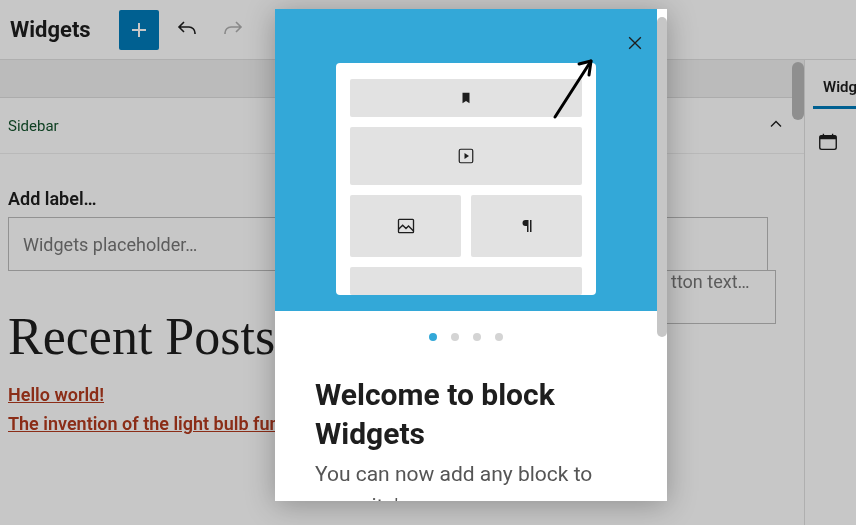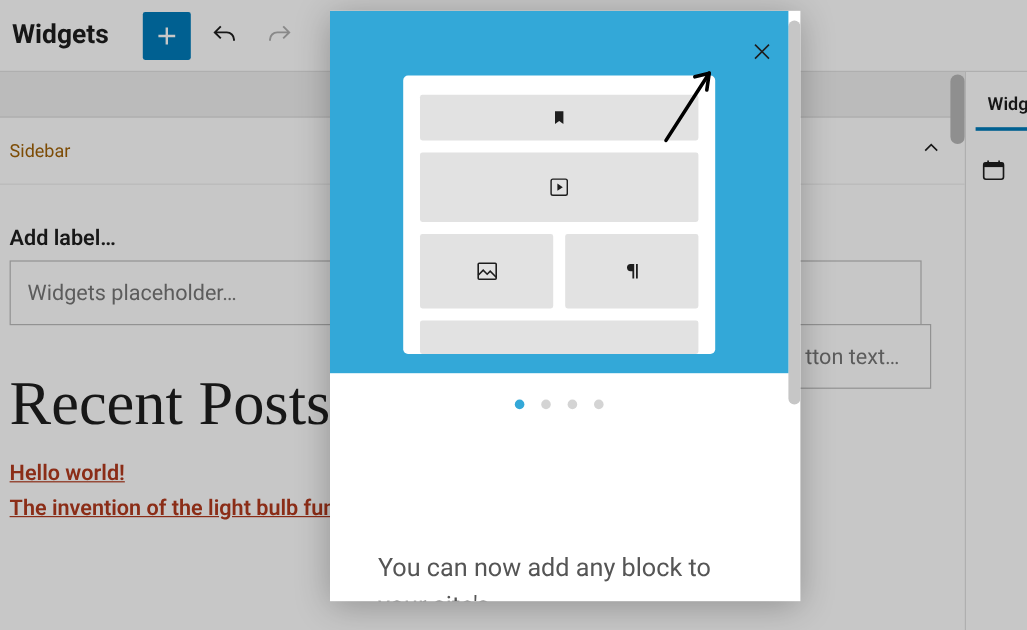--- a/index.html
+++ b/index.html
@@ -17,27 +17,27 @@
   .spacer-below-top { position: absolute; left: 0; right: 52px; top: 60px; height: 38px; background: #f0f0f0; border-bottom: 1px solid #ddd; }
   .area-scroll { position: absolute; right: 52px; top: 62px; width: 12px; height: 58px; background: #b8b8b8; border-radius: 6px; }
 
   .sidebar-panel { position: absolute; right: 0; top: 60px; width: 52px; height: 465px; border-left: 1px solid #e0e0e0; background: #fff; }
   .sidebar-tab { font-size: 15px; font-weight: 600; color: #1e1e1e; padding: 18px 0 10px 18px; }
   .sidebar-tab-underline { height: 3px; background: #007cba; margin: 0 0 0 8px; width: 44px; }
   .sidebar-icon { margin: 22px 0 0 12px; color: #1e1e1e; }
 
   .widget-area { position: absolute; left: 0; top: 98px; right: 52px; padding: 0; }
   .area-header { display: flex; align-items: center; justify-content: space-between; padding: 8px 18px 8px 8px; border-bottom: 1px solid #eee; height: 56px; }
-  .area-title { font-size: 15px; color: #a16207; }
+  .area-title { font-size: 15px; color: #14532d; }
   .chevron { font-size: 18px; color: #1e1e1e; }
 
   .content { padding: 34px 8px 0 8px; }
   .add-label { font-size: 18px; font-weight: 600; color: #1e1e1e; margin-bottom: 8px; }
   .placeholder-input { width: 760px; height: 54px; border: 1px solid #bbb; padding: 0 14px; font-size: 18px; color: #777; background: #fff; display: flex; align-items: center; }
-  .button-text-input { position: absolute; left: 656px; top: 270px; height: 54px; border: 1px solid #bbb; padding: 0 14px; font-size: 18px; color: #777; background: #fff; display: flex; align-items: center; width: 120px; overflow: hidden; white-space: nowrap; }
+  .button-text-input { position: absolute; left: 656px; top: 270px; height: 54px; border: 1px solid #bbb; padding: 0 14px; font-size: 18px; color: #777; background: #fff; display: flex; align-items: flex-start; width: 120px; overflow: hidden; white-space: nowrap; }
 
   .recent-heading { font-family: Georgia, "Times New Roman", serif; font-size: 52px; font-weight: 400; color: #1e1e1e; margin: 36px 0 18px 0; }
   .post-link { color: #b23a1e; font-size: 18px; text-decoration: underline; font-weight: 600; display: block; margin-bottom: 8px; }
 
   
   .modal-wrap { position: absolute; left: 275px; top: 9px; width: 392px; height: 492px; background: #fff; z-index: 20; box-shadow: 0 4px 28px rgba(0,0,0,0.28); overflow-y: hidden; }
   .modal-scroll { position: absolute; right: 0; top: 0; width: 10px; height: 100%; }
   .modal-scroll-thumb { position: absolute; right: 0; top: 8px; width: 10px; height: 320px; background: #c6c6c6; border-radius: 5px; }
   .modal-close { position: absolute; right: 22px; top: 24px; font-size: 22px; color: #1e1e1e; z-index: 25; font-weight: 300; line-height: 1; }
   .illust { position: absolute; left: 0; top: 0; width: 382px; height: 302px; background: #33a8d8; display: flex; align-items: center; justify-content: center; }
@@ -161,14 +161,15 @@
   <svg class="arrow" width="56" height="70" viewBox="0 0 56 70">
       <path d="M6 64 L42 8" stroke="#000" stroke-width="3" stroke-linecap="round"></path>
       <path d="M42 8 L30 11 M42 8 L40 22" stroke="#000" stroke-width="3" stroke-linecap="round" fill="none"></path>
     </svg>
   <div class="dots">
     <div class="dot active"></div>
     <div class="dot"></div>
     <div class="dot"></div>
     <div class="dot"></div>
   </div>
+  <div class="modal-title">Welcome to block Widgets</div>
   <div class="modal-body">You can now add any block to your site's</div>
 </div>
 
 </body></html>

